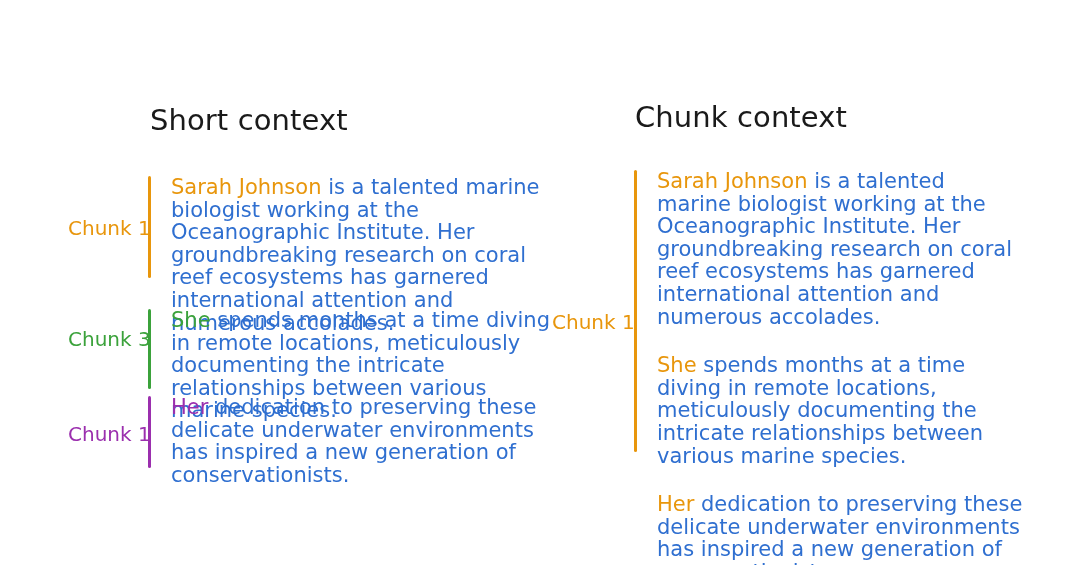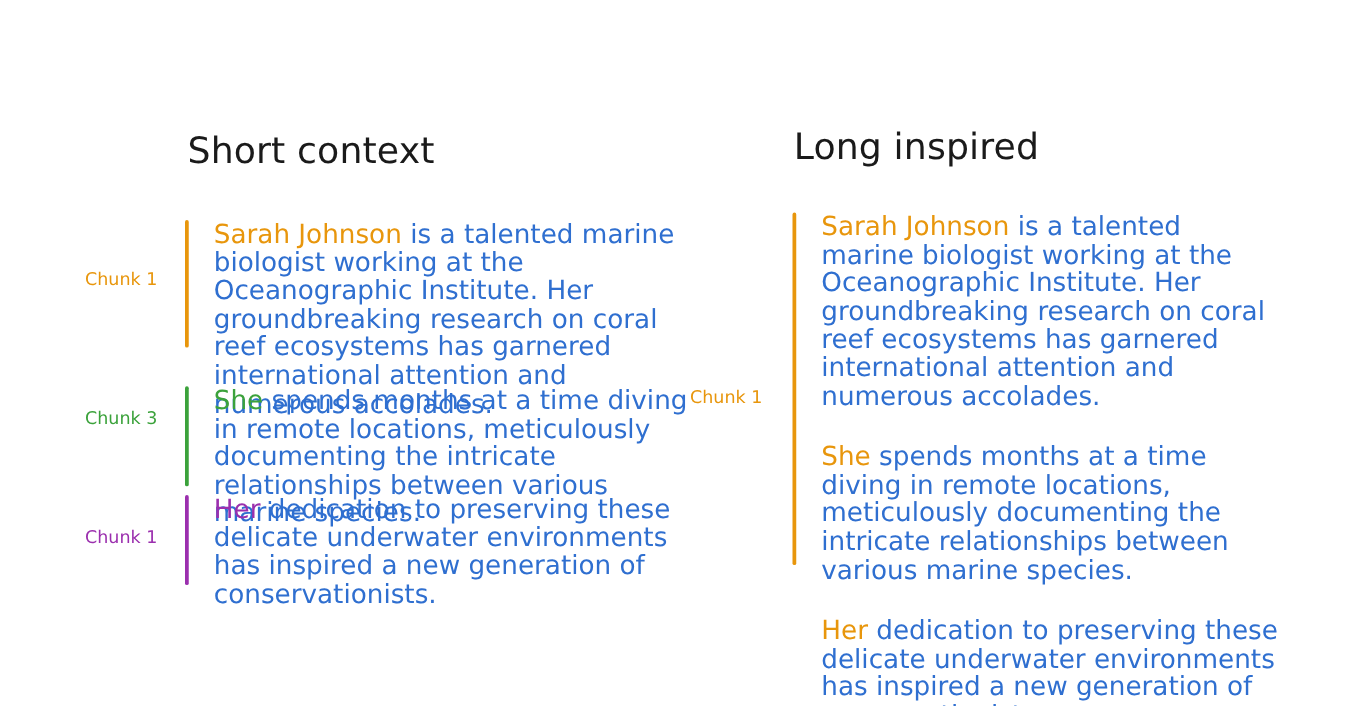--- a/index.html
+++ b/index.html
@@ -32,21 +32,21 @@
   }
   #panel-short .panel-title { left: 150px; top: 103px; }
   #panel-long  .panel-title { left: 55px;  top: 100px; }
 
   .chunk {
     position: absolute;
     display: flex;
     align-items: flex-start;
   }
   .chunk-label {
-    font-size: 14px;
+    font-size: 20px;
     white-space: nowrap;
     text-align: left;
   }
   .bar {
     width: 3px;
     border-radius: 2px;
     flex: none;
   }
   .chunk-text {
     font-size: 21px;
@@ -102,21 +102,21 @@
   </div>
 
   <div class="chunk" id="chunk-3">
     <div class="chunk-label">Chunk 1</div>
     <div class="bar"></div>
     <div class="chunk-text"><span class="ent-purple">Her</span><span> dedication to preserving these delicate underwater environments has inspired a new generation of conservationists.</span></div>
   </div>
 </div>
 
 <div class="panel" id="panel-long">
-  <div class="panel-title">Long inspired</div>
+  <div class="panel-title">Chunk context</div>
 
   <div class="chunk" id="long-chunk">
     <div class="chunk-label">Chunk 1</div>
     <div class="bar"></div>
     <div class="para-wrap">
       <div class="chunk-text"><span class="ent">Sarah Johnson</span><span> is a talented marine biologist working at the Oceanographic Institute. Her groundbreaking research on coral reef ecosystems has garnered international attention and numerous accolades.</span></div>
       <div class="chunk-text"><span class="ent">She</span><span> spends months at a time diving in remote locations, meticulously documenting the intricate relationships between various marine species.</span></div>
       <div class="chunk-text"><span class="ent">Her</span><span> dedication to preserving these delicate underwater environments has inspired a new generation of conservationists.</span></div>
     </div>
   </div>

